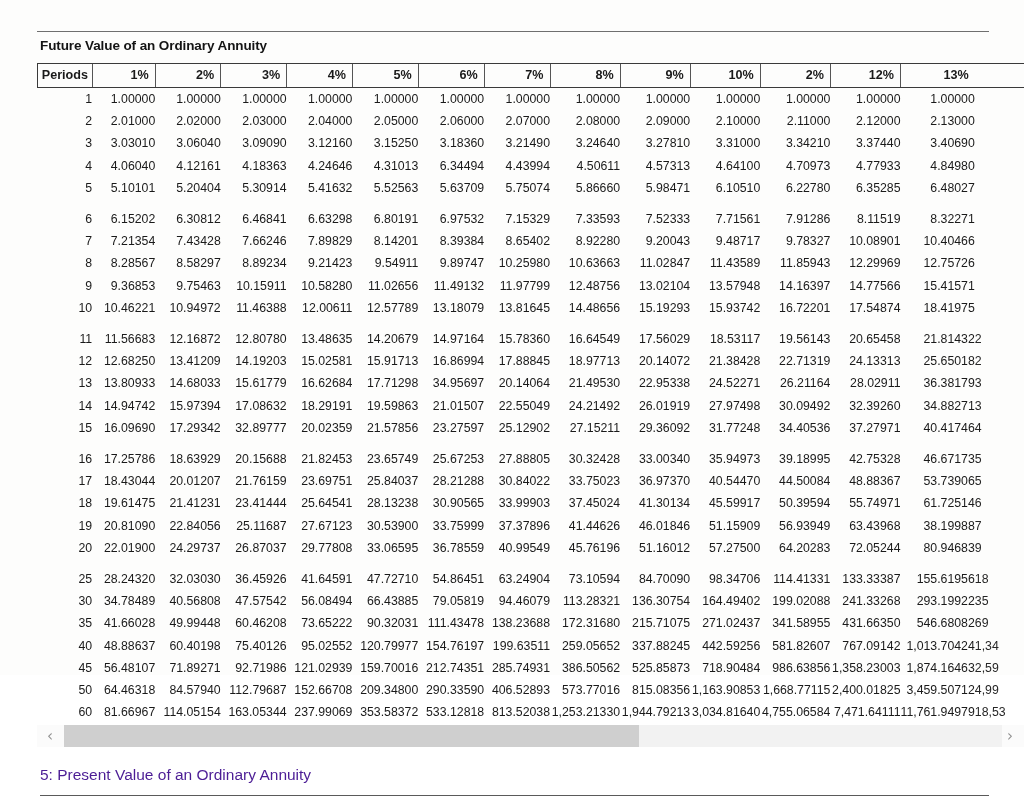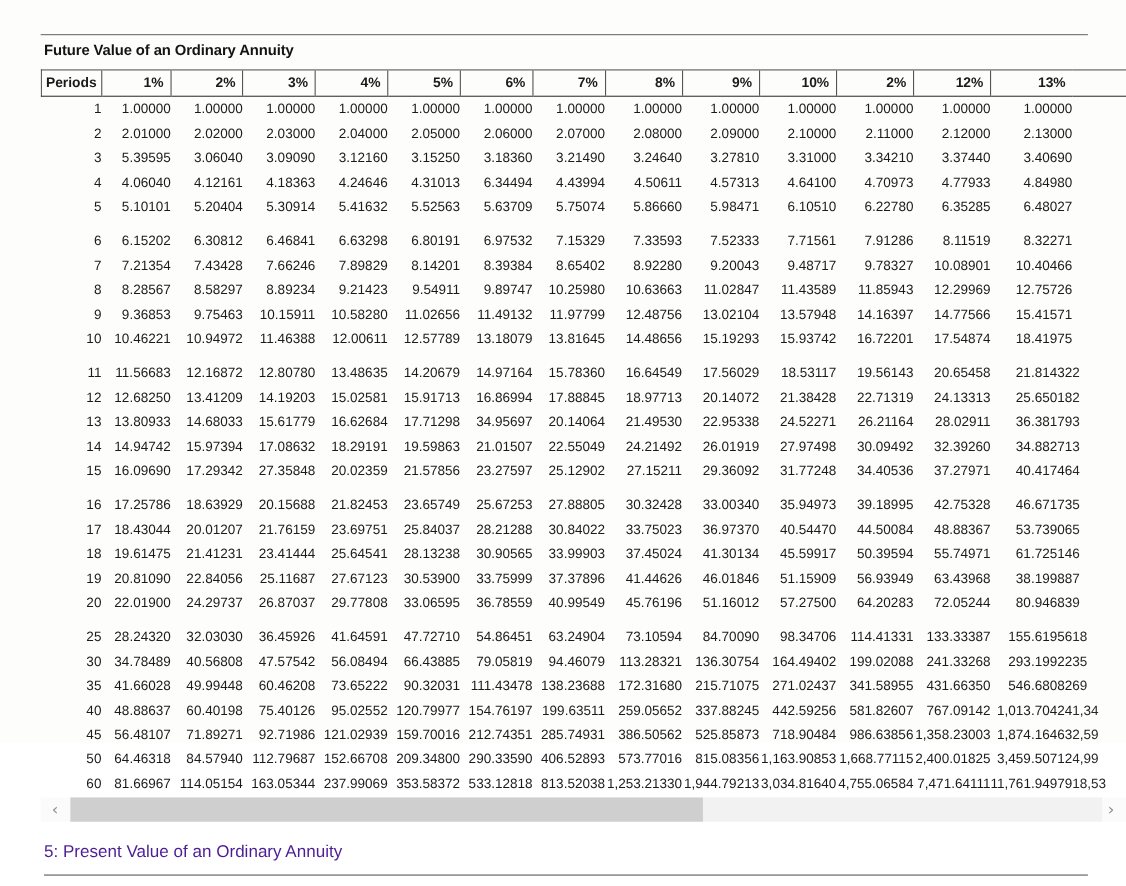--- a/index.html
+++ b/index.html
@@ -269,21 +269,21 @@
             <td class="num">2.08000</td>
             <td class="num">2.09000</td>
             <td class="num">2.10000</td>
             <td class="num">2.11000</td>
             <td class="num">2.12000</td>
             <td class="num">2.13000</td>
             <td class="clip"></td>
           </tr>
           <tr>
             <td class="period">3</td>
-            <td class="num">5.39595</td>
+            <td class="num">3.03010</td>
             <td class="num">3.06040</td>
             <td class="num">3.09090</td>
             <td class="num">3.12160</td>
             <td class="num">3.15250</td>
             <td class="num">3.18360</td>
             <td class="num">3.21490</td>
             <td class="num">3.24640</td>
             <td class="num">3.27810</td>
             <td class="num">3.31000</td>
             <td class="num">3.34210</td>
@@ -481,21 +481,21 @@
             <td class="num">27.97498</td>
             <td class="num">30.09492</td>
             <td class="num">32.39260</td>
             <td class="num">34.88271</td>
             <td class="clip">3</td>
           </tr>
           <tr>
             <td class="period">15</td>
             <td class="num">16.09690</td>
             <td class="num">17.29342</td>
-            <td class="num">27.35848</td>
+            <td class="num">32.89777</td>
             <td class="num">20.02359</td>
             <td class="num">21.57856</td>
             <td class="num">23.27597</td>
             <td class="num">25.12902</td>
             <td class="num">27.15211</td>
             <td class="num">29.36092</td>
             <td class="num">31.77248</td>
             <td class="num">34.40536</td>
             <td class="num">37.27971</td>
             <td class="num">40.41746</td>

